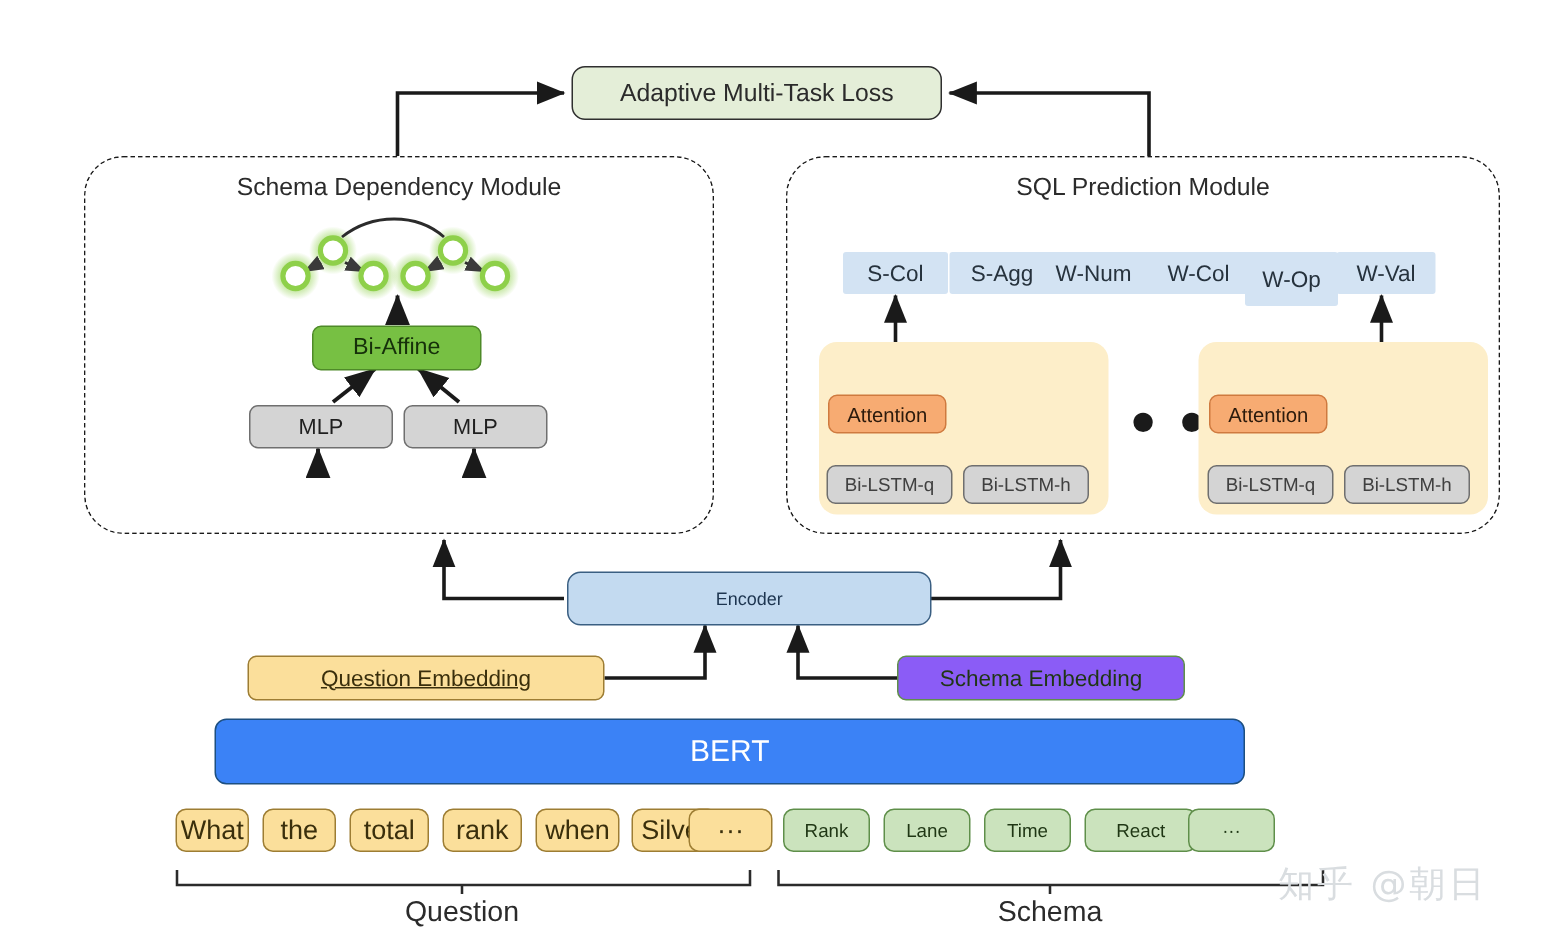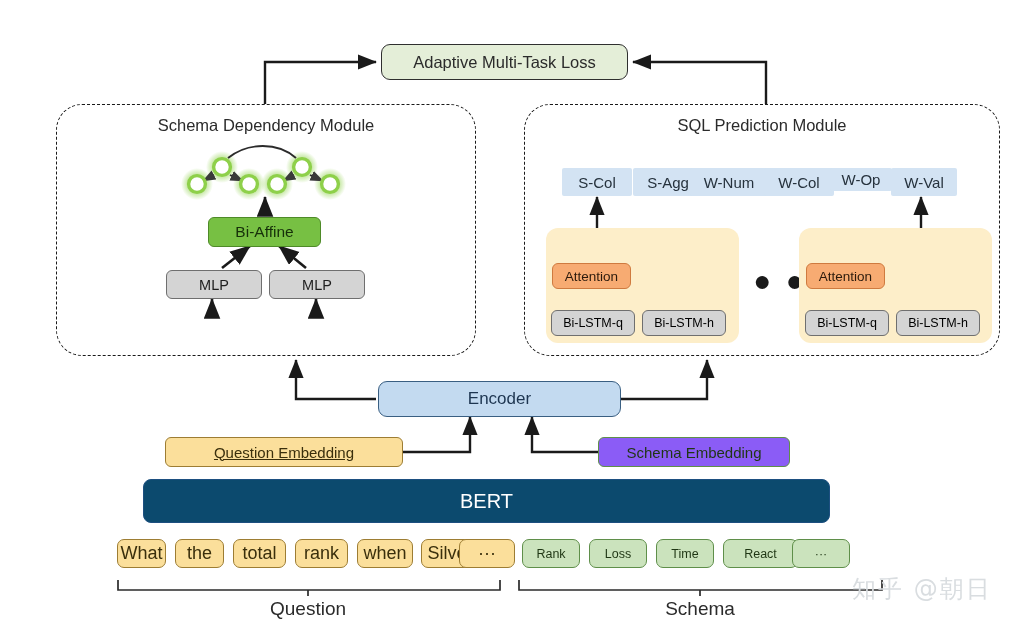--- a/index.html
+++ b/index.html
@@ -98,37 +98,37 @@
     border: 1.2px solid #cf7a3f;
     border-radius: 6px;
     font-size: 13.5px;
     color: #2b1a0c;
   }
   .lstm-small {
     background: #d4d4d4;
     border: 1.3px solid #6f6f6f;
     border-radius: 6px;
     font-size: 12.5px;
-    color: #000000;
+    color: #404040;
   }
   .dots {
     position: absolute;
     font-size: 30px;
     letter-spacing: 3px;
     color: #1a1a1a;
     line-height: 1;
     font-weight: bold;
   }
 
   
   .encoder-box {
     background: #c3daf0;
     border: 1.4px solid #3a5f82;
     border-radius: 9px;
-    font-size: 17px;
+    font-size: 12px;
     color: #1d3550;
   }
 
   
   .q-embed {
     background: #fbdf9b;
     border: 1.3px solid #9d7d33;
     border-radius: 6px;
     font-size: 15px;
     color: #3a2f0c;
@@ -136,21 +136,21 @@
   .s-embed {
     background: #8b5cf6;
     border: 1.3px solid #5f8f4a;
     border-radius: 6px;
     font-size: 15px;
     color: #1f3614;
   }
 
   
   .bert-box {
-    background: #0c4a6e;
+    background: #3b82f6;
     border: 1.5px solid #1d4f80;
     border-radius: 8px;
     font-size: 20px;
     color: #ffffff;
   }
 
   
   .tok-q {
     background: #fbdf9b;
     border: 1.3px solid #9d7d33;
@@ -318,21 +318,21 @@
   </div>
   <div class="box sql-label" style="left:633px; top:168px; width:70px; height:28px;">
     <span>S-Agg</span>
   </div>
   <div class="box sql-label" style="left:690px; top:168px; width:78px; height:28px;">
     <span>W-Num</span>
   </div>
   <div class="box sql-label" style="left:764px; top:168px; width:70px; height:28px;">
     <span>W-Col</span>
   </div>
-  <div class="box sql-label" style="left:830px; top:168px; width:62px; height:23px;">
+  <div class="box sql-label" style="left:830px; top:168px; width:62px; height:36px;">
     <span>W-Op</span>
   </div>
   <div class="box sql-label" style="left:891px; top:168px; width:66px; height:28px;">
     <span>W-Val</span>
   </div>
 
   <div class="attn-panel" style="left:546px; top:228px; width:193px; height:115px;"></div>
   <div class="box attn-box" style="left:552px; top:263px; width:79px; height:26px;">
     <span>Attention</span>
   </div>
@@ -390,21 +390,21 @@
     <span>Silver</span>
   </div>
   <div class="box tok-q" style="left:459px; top:539px; width:56px; height:29px;">
     <span>···</span>
   </div>
 
   <div class="box tok-s" style="left:522px; top:539px; width:58px; height:29px;">
     <span>Rank</span>
   </div>
   <div class="box tok-s" style="left:589px; top:539px; width:58px; height:29px;">
-    <span>Loss</span>
+    <span>Lane</span>
   </div>
   <div class="box tok-s" style="left:656px; top:539px; width:58px; height:29px;">
     <span>Time</span>
   </div>
   <div class="box tok-s" style="left:723px; top:539px; width:75px; height:29px;">
     <span>React</span>
   </div>
   <div class="box tok-s" style="left:792px; top:539px; width:58px; height:29px;">
     <span>···</span>
   </div>

